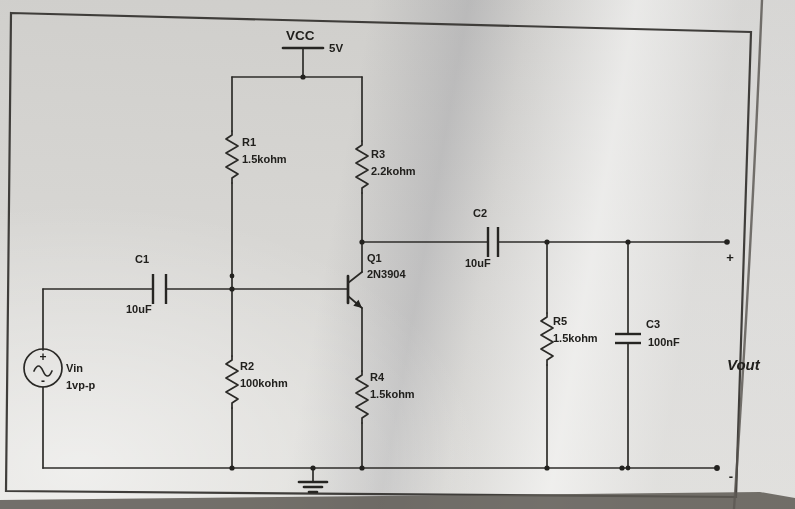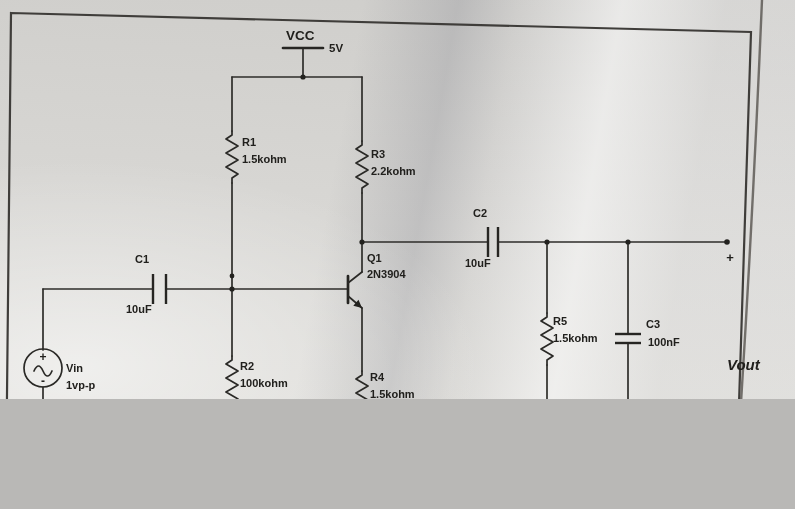--- a/index.html
+++ b/index.html
@@ -1,17 +1,17 @@
 <!DOCTYPE html>
 <html><head>
 <meta charset="utf-8">
 <style>
   html,body{margin:0;padding:0;background:#b9b8b6;}
   .photo{
-    position:relative;width:795px;height:399px;overflow:hidden;
+    position:relative;width:795px;height:509px;overflow:hidden;
     font-family:"Liberation Sans",sans-serif;
     background:
       radial-gradient(ellipse at 10% 92%, rgba(255,255,255,0.55), rgba(255,255,255,0) 40%),
       linear-gradient(100deg, rgba(125,127,136,0) 42%, rgba(108,110,122,0.22) 53%,
                       rgba(200,200,206,0.10) 60%, rgba(255,255,255,0.55) 72%,
                       rgba(238,238,240,0.25) 84%),
       linear-gradient(183deg,#cfcecb 0%, #d8d7d4 55%, #dddcd8 100%);
   }
   svg{position:absolute;left:0;top:0;}
   .wire{stroke:#2e2d2a;stroke-width:1.7;fill:none;stroke-linecap:round;}

